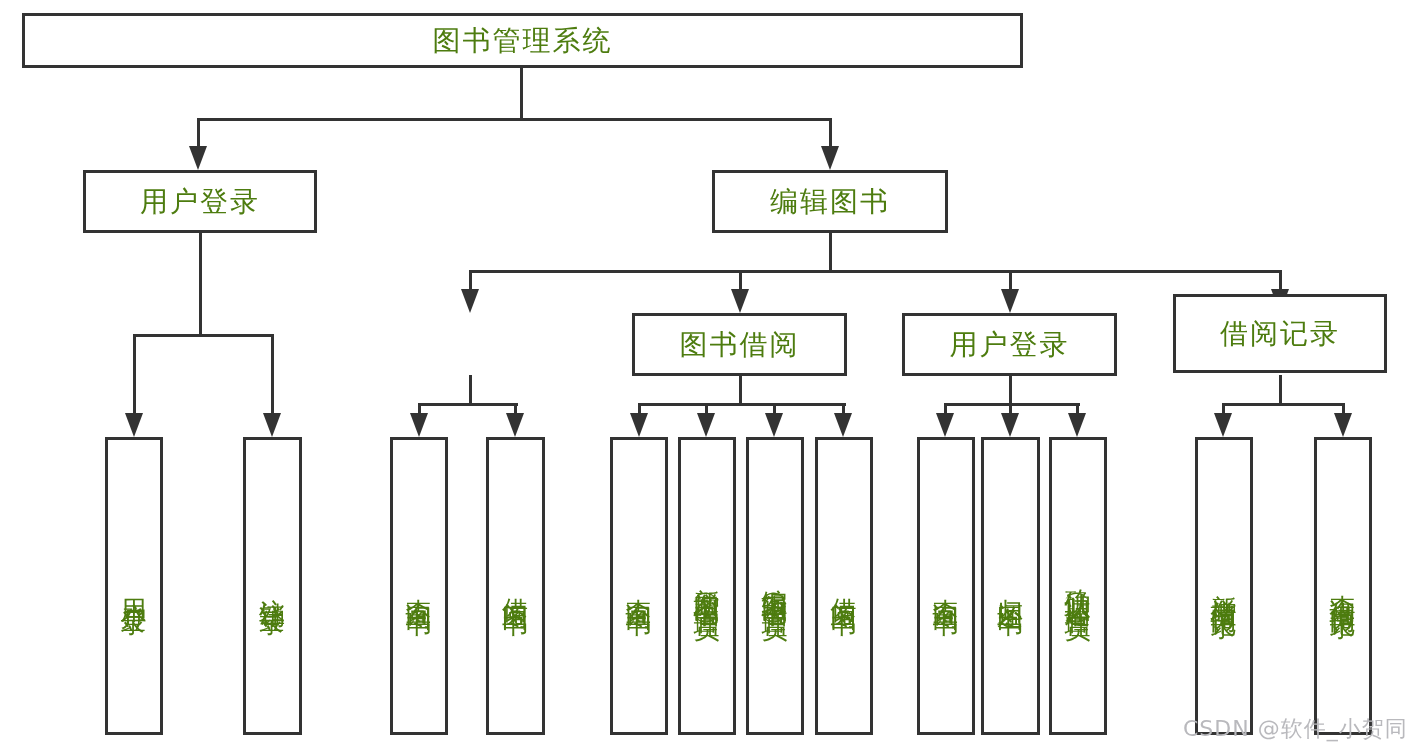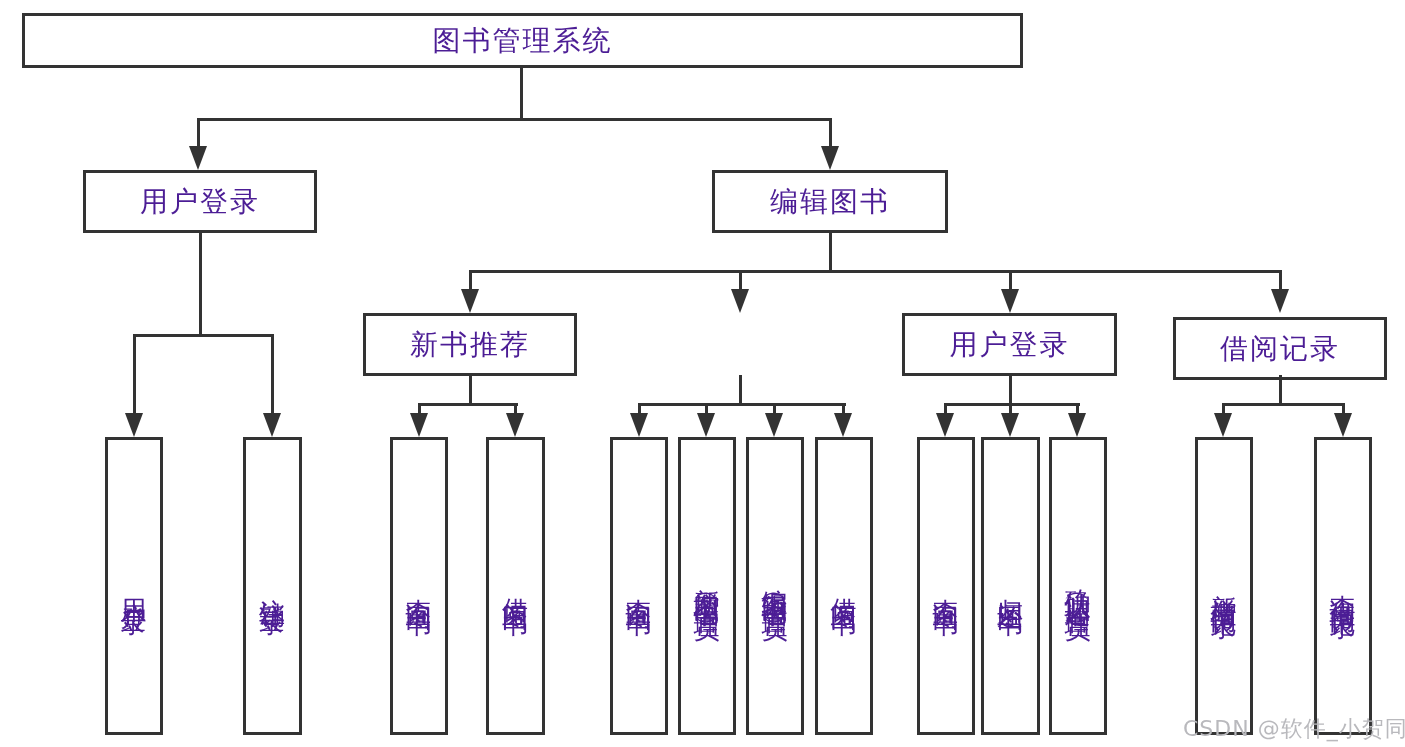--- a/index.html
+++ b/index.html
@@ -1,19 +1,19 @@
 <!DOCTYPE html>
 <html><head>
 <meta charset="utf-8">
 <style>
   html,body{margin:0;padding:0;background:#ffffff;}
   .canvas{position:relative;width:1405px;height:747px;background:#ffffff;overflow:hidden;
           font-family:"DejaVu Sans","Liberation Sans",sans-serif;}
   .node{position:absolute;box-sizing:border-box;border:3px solid #333333;background:#ffffff;
-        display:flex;align-items:center;justify-content:center;color:#4c1d95;}
+        display:flex;align-items:center;justify-content:center;color:#4d7c0f;}
   .h-node{font-size:28px;letter-spacing:2px;white-space:nowrap;}
   .v-node .vtext{writing-mode:vertical-rl;text-orientation:mixed;font-size:26px;letter-spacing:4px;line-height:1;}
   .line{position:absolute;background:#333333;}
   .ahead{position:absolute;width:0;height:0;border-left:9px solid transparent;
          border-right:9px solid transparent;border-top:24px solid #333333;}
   .watermark{position:absolute;left:1183px;top:714px;font-size:22px;letter-spacing:1px;
              color:#b9b9bd;white-space:nowrap;z-index:9;}
 </style>
 </head>
 <body>
@@ -49,27 +49,27 @@
   <div class="line" style="left:469px;top:270px;width:813px;height:3px"></div>
   <div class="line" style="left:469px;top:270px;width:3px;height:22px"></div>
   <div class="ahead" style="left:461px;top:289px"></div>
   <div class="line" style="left:739px;top:270px;width:3px;height:22px"></div>
   <div class="ahead" style="left:731px;top:289px"></div>
   <div class="line" style="left:1009px;top:270px;width:3px;height:22px"></div>
   <div class="ahead" style="left:1001px;top:289px"></div>
   <div class="line" style="left:1279px;top:270px;width:3px;height:22px"></div>
   <div class="ahead" style="left:1271px;top:289px"></div>
 
-  <div class="node h-node" style="left:363px;top:313px;width:214px;height:63px">
-    <span>新书推荐</span>
+  <div class="node h-node" style="left:632px;top:313px;width:215px;height:63px">
+    <span>图书借阅</span>
   </div>
   <div class="node h-node" style="left:902px;top:313px;width:215px;height:63px">
     <span>用户登录</span>
   </div>
-  <div class="node h-node" style="left:1173px;top:317px;width:214px;height:63px">
+  <div class="node h-node" style="left:1173px;top:294px;width:214px;height:79px">
     <span>借阅记录</span>
   </div>
 
   <div class="line" style="left:469px;top:375px;width:3px;height:31px"></div>
   <div class="line" style="left:418px;top:403px;width:100px;height:3px"></div>
   <div class="line" style="left:418px;top:403px;width:3px;height:14px"></div>
   <div class="ahead" style="left:410px;top:413px"></div>
   <div class="line" style="left:514px;top:403px;width:3px;height:14px"></div>
   <div class="ahead" style="left:506px;top:413px"></div>
 

